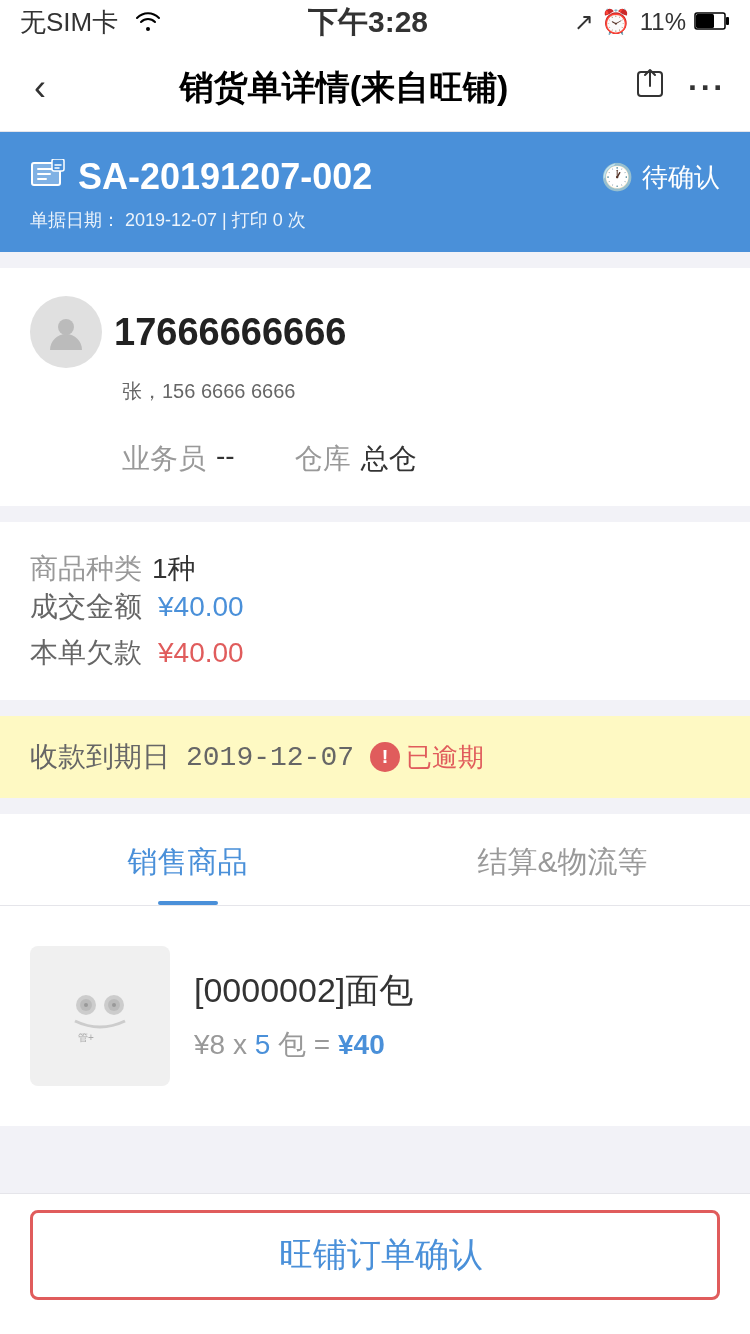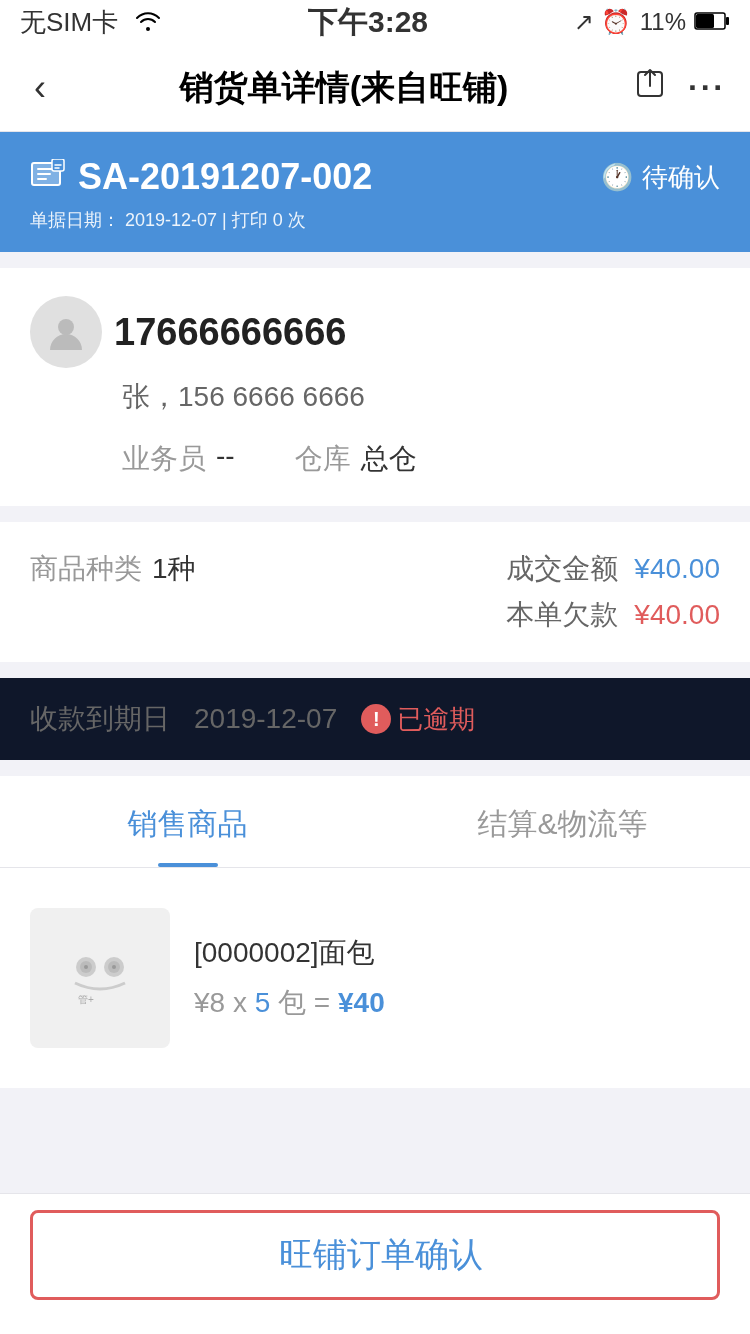--- a/index.html
+++ b/index.html
@@ -108,44 +108,45 @@
       font-size: 36px;
       color: #999;
       flex-shrink: 0;
     }
     .customer-name {
       font-size: 38px;
       font-weight: 600;
       color: #222;
     }
     .customer-contact {
-      font-size: 28px;
+      font-size: 20px;
       color: #666;
-      margin-bottom: 24px;
+      margin-bottom: 16px;
       padding-left: 92px;
     }
     .customer-meta {
       display: flex;
       gap: 60px;
       padding-left: 92px;
       font-size: 28px;
       color: #666;
     }
-    .customer-meta-item { display: flex; gap: 10px; }
+    .customer-meta-item { display: flex; gap: 10px; margin-top: 19px; }
     .customer-meta-label { color: #999; }
     .customer-meta-value { color: #333; }
 
     
     .summary-section {
       background: #fff;
       padding: 28px 30px;
       margin-top: 16px;
       display: flex;
       justify-content: space-between;
       align-items: flex-start;
+      flex-direction: column;
     }
     .summary-left {
       display: flex;
       align-items: center;
       gap: 10px;
       font-size: 28px;
     }
     .summary-label { color: #999; }
     .summary-value { color: #333; font-weight: 500; }
     .summary-right {
@@ -155,28 +156,29 @@
       gap: 8px;
       font-size: 28px;
     }
     .summary-row { display: flex; gap: 16px; align-items: center; }
     .summary-row-label { color: #666; }
     .summary-amount-blue { color: #4a90d9; }
     .summary-amount-red { color: #e05c5c; }
 
     
     .due-section {
-      background: #0f172a;
+      background: #fef9c3;
       padding: 22px 30px;
       margin-top: 16px;
       display: flex;
       align-items: center;
-      gap: 24px;
+      gap: 16px;
       font-size: 28px;
       color: #666;
+      font-family: Liberation Mono, monospace;
     }
     .overdue-badge {
       background: transparent;
       color: #e05c5c;
       font-size: 26px;
       display: flex;
       align-items: center;
       gap: 6px;
     }
     .overdue-icon {
@@ -246,21 +248,21 @@
       flex-shrink: 0;
     }
     .product-info {
       flex: 1;
       display: flex;
       flex-direction: column;
       justify-content: center;
       gap: 12px;
     }
     .product-name {
-      font-size: 28px;
+      font-size: 34px;
       color: #333;
       font-weight: 500;
     }
     .product-price-line {
       font-size: 28px;
       color: #999;
     }
     .product-price-line .qty { color: #4a90d9; }
     .product-price-line .total { color: #4a90d9; font-weight: 600; }
 

